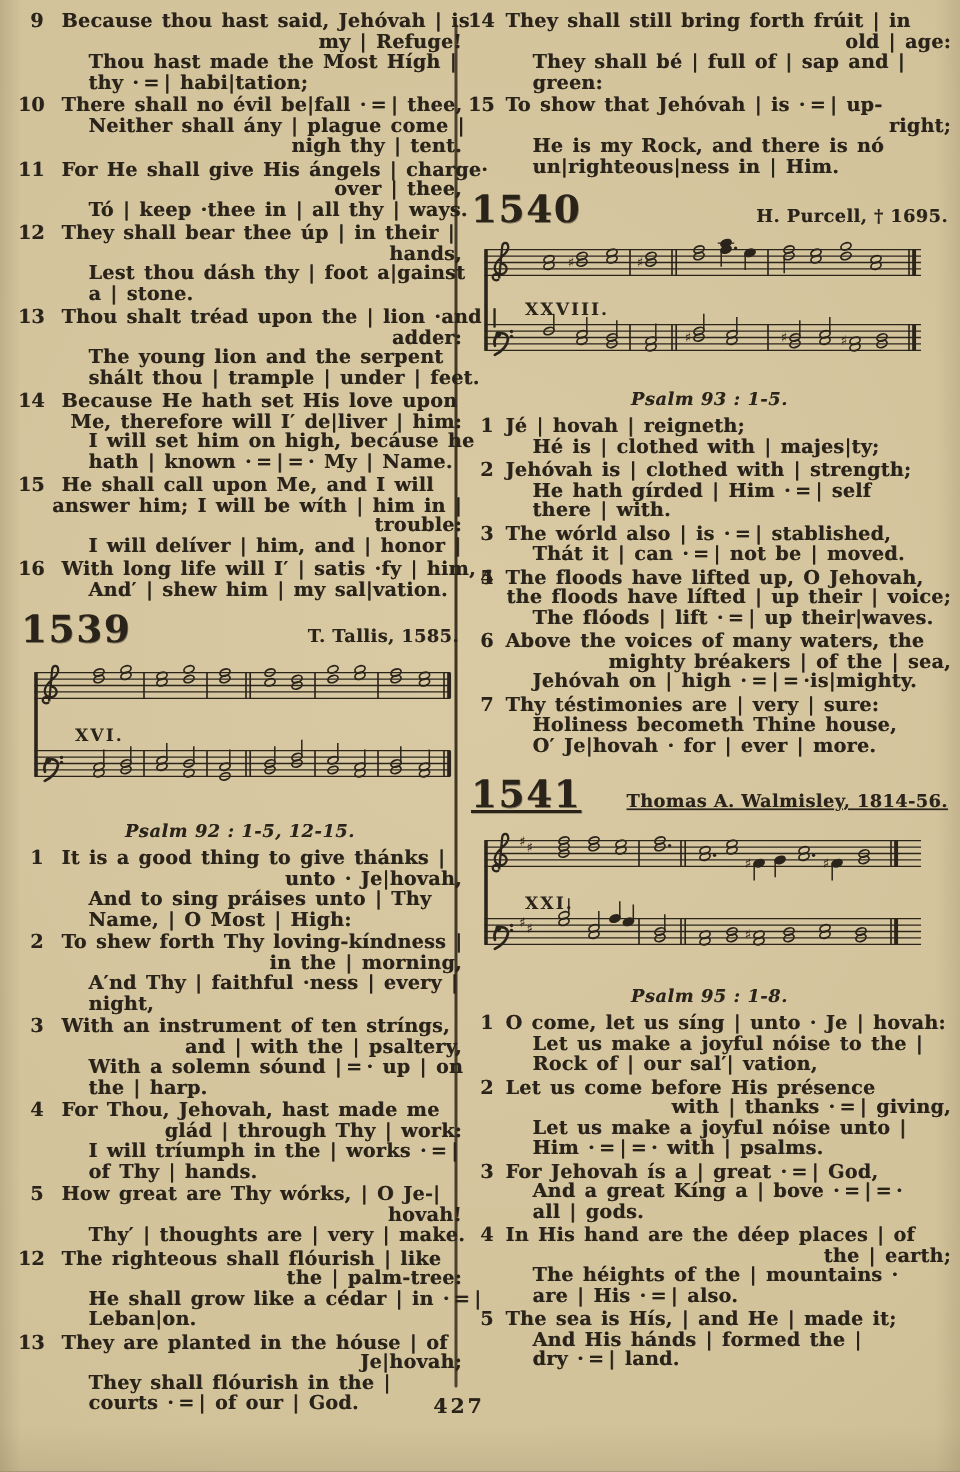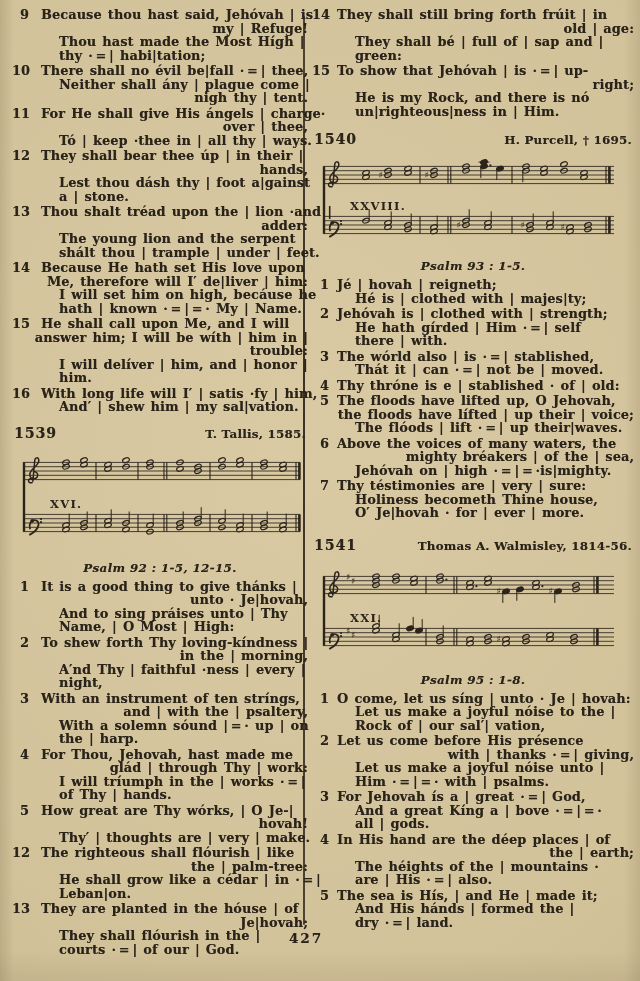--- a/index.html
+++ b/index.html
@@ -31,33 +31,33 @@
   .vnum{position:absolute;left:0;top:0;width:17px;text-align:right;
         font-size:12.8px;line-height:13.5px;}
   .ln{font-size:12.8px;line-height:13.5px;letter-spacing:0.15px;
       word-spacing:1.5px;white-space:nowrap;
       text-shadow:0.25px 0.25px 0.35px rgba(42,35,26,0.55);}
   .ln.i1{margin-left:-9px;text-align:right;}
   .ln.i2{margin-left:18px;}
   .vnum{text-shadow:0.25px 0.25px 0.35px rgba(42,35,26,0.55);}
   .hymn-head{display:flex;justify-content:space-between;align-items:baseline;
              margin:8px 2px 2px 2px;}
-  .hymn-num{font-size:14px;line-height:23px;letter-spacing:1px;
+  .hymn-num{font-size:25px;line-height:23px;letter-spacing:1px;
             text-shadow:0.4px 0.4px 0.4px rgba(42,35,26,0.5);}
   .attr{font-size:11.8px;letter-spacing:0.3px;
         text-shadow:0.2px 0.2px 0.3px rgba(42,35,26,0.5);}
   .music{display:block;margin:1px 0 0 8px;}
   .caption{text-align:center;font-style:italic;font-size:11.8px;
            margin:14px 0 5px 0;letter-spacing:0.4px;
            text-shadow:0.2px 0.2px 0.3px rgba(42,35,26,0.5);}
   .pagenum{position:absolute;left:276px;top:930px;width:60px;text-align:center;
            font-size:13.5px;letter-spacing:2px;
            text-shadow:0.25px 0.25px 0.35px rgba(42,35,26,0.55);}
   .h1540-gap{margin-top:10px;}
-  .h1541-gap{margin-top:14px;}
+  .h1541-gap{margin-top:14px;text-decoration:underline;}
 </style>
 </head>
 <body>
 
 <div class="page">
 
   <div class="divider"></div>
 
   <div class="col left">
     <div id="lc-top">
@@ -100,21 +100,20 @@
           <div class="ln i1">Me, therefore will I′ de|liver | him:</div>
           <div class="ln i2">I will set him on high, becáuse he</div>
           <div class="ln i2">hath | known · = | = · My | Name.</div>
         </div>
         <div class="verse">
           <span class="vnum">15</span>
           <div class="ln i0">He shall call upon Me, and I will</div>
           <div class="ln i1">answer him; I will be wíth | him in |</div>
           <div class="ln i1">trouble:</div>
           <div class="ln i2">I will delíver | him, and | honor |</div>
-          <div class="ln i2">him.</div>
         </div>
         <div class="verse">
           <span class="vnum">16</span>
           <div class="ln i0">With long life will I′ | satis ·fy | him,</div>
           <div class="ln i2">And′ | shew him | my sal|vation.</div>
         </div>
       </div>
 
     <div class="hymn-head">
       <span class="hymn-num">1539</span>
@@ -387,21 +386,20 @@
           <div class="ln i2">He hath gírded | Him · = | self</div>
           <div class="ln i2">there | with.</div>
         </div>
         <div class="verse">
           <span class="vnum">3</span>
           <div class="ln i0">The wórld also | is · = | stablished,</div>
           <div class="ln i2">Thát it | can · = | not be | moved.</div>
         </div>
         <div class="verse">
           <span class="vnum">4</span>
-          <div class="ln i0">Thy thróne is e | stablished · of | old:</div>
         </div>
         <div class="verse">
           <span class="vnum">5</span>
           <div class="ln i0">The floods have lifted up, O Jehovah,</div>
           <div class="ln i1">the floods have lífted | up their | voice;</div>
           <div class="ln i2">The flóods | lift · = | up their|waves.</div>
         </div>
         <div class="verse">
           <span class="vnum">6</span>
           <div class="ln i0">Above the voices of many waters, the</div>

